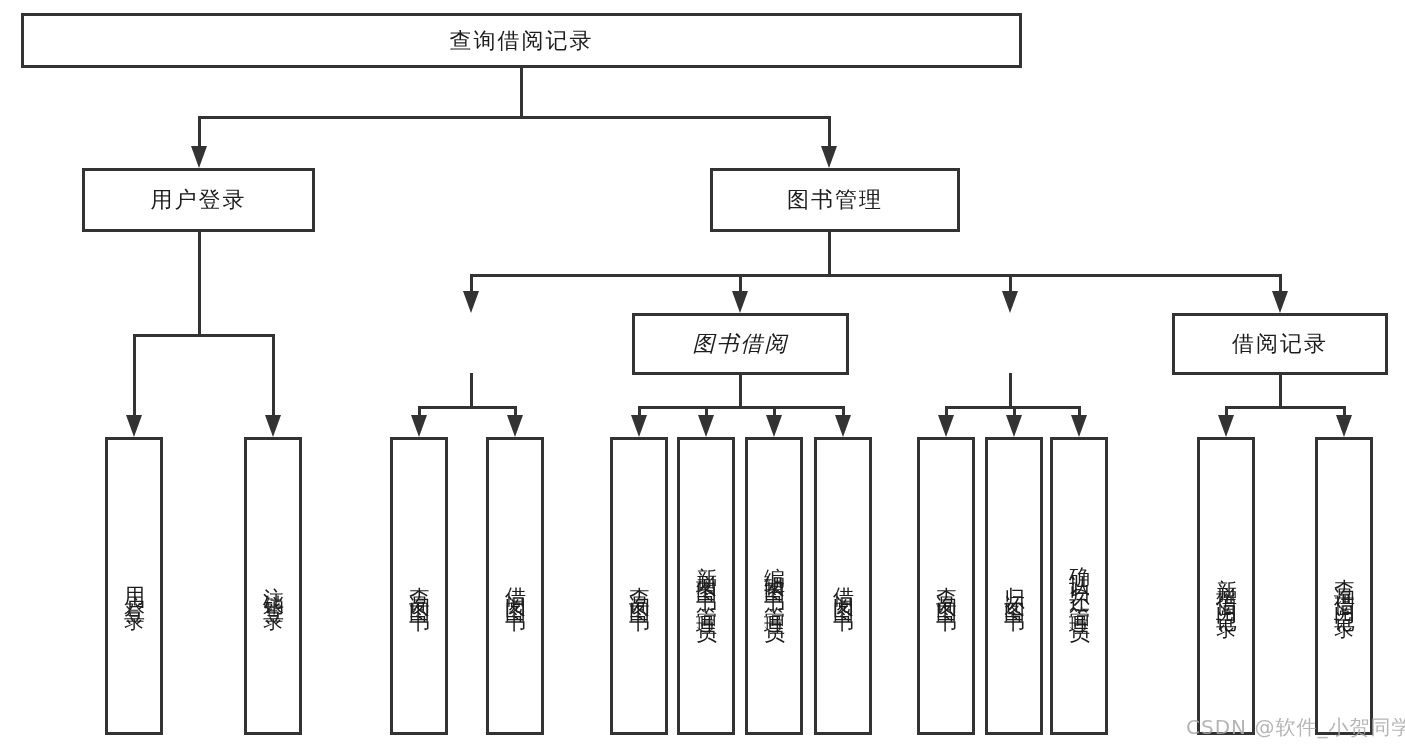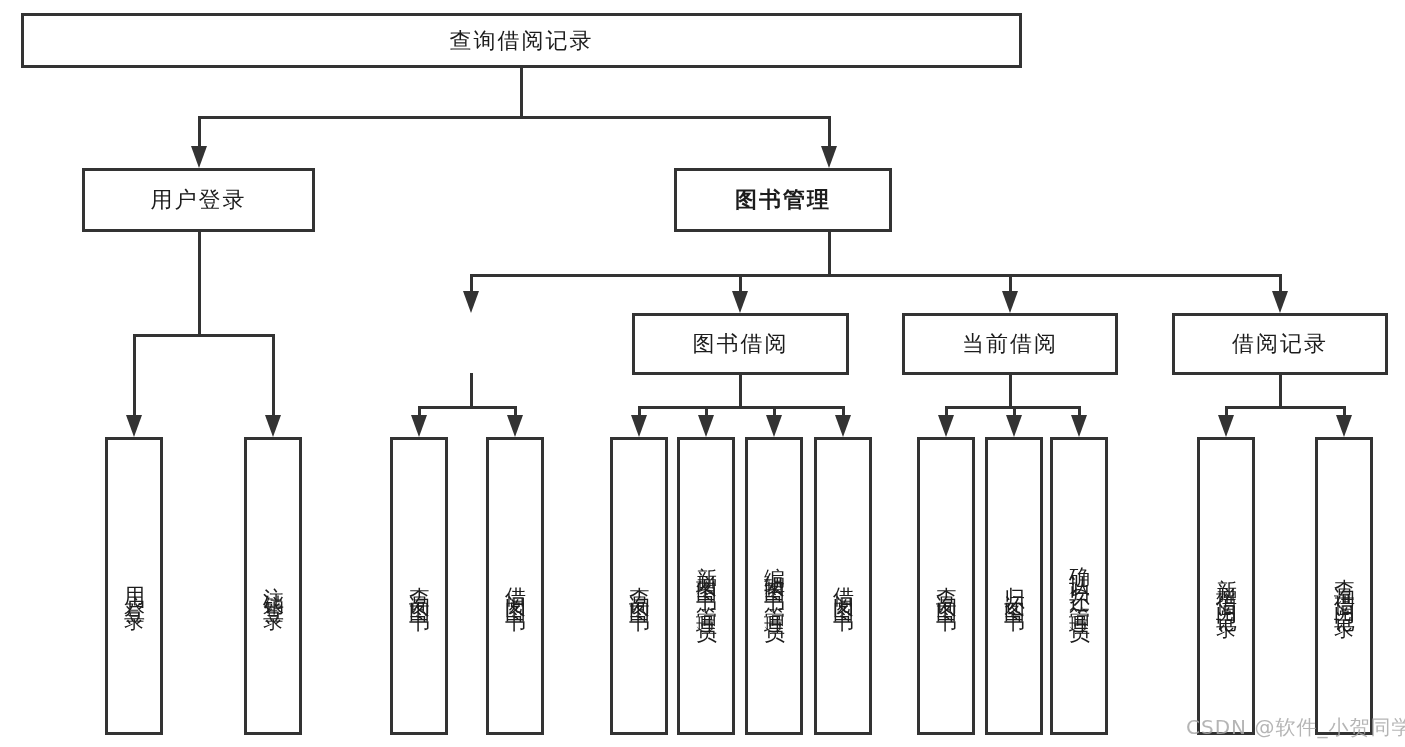--- a/index.html
+++ b/index.html
@@ -38,24 +38,23 @@
   }
 </style>
 </head>
 <body>
 
 <div class="canvas">
 
   <div class="box" style="left:21px; top:13px; width:1001px; height:55px;">查询借阅记录</div>
 
   <div class="box" style="left:82px; top:168px; width:233px; height:64px;">用户登录</div>
-  <div class="box" style="left:674px; top:168px; width:218px; height:64px;font-weight:bold;">图书管理</div>
+  <div class="box" style="left:710px; top:168px; width:250px; height:64px;">图书管理</div>
 
-  <div class="box" style="left:632px; top:313px; width:217px; height:62px;">图书借阅</div>
-  <div class="box" style="left:902px; top:313px; width:216px; height:62px;">当前借阅</div>
+  <div class="box" style="left:632px; top:313px; width:217px; height:62px;font-style:italic;">图书借阅</div>
   <div class="box" style="left:1172px; top:313px; width:216px; height:62px;">借阅记录</div>
 
   <div class="box vbox" style="left:105px; top:437px; width:58px; height:298px;">用户登录</div>
   <div class="box vbox" style="left:244px; top:437px; width:58px; height:298px;">注销登录</div>
 
   <div class="box vbox" style="left:390px; top:437px; width:58px; height:298px;">查询图书</div>
   <div class="box vbox" style="left:486px; top:437px; width:58px; height:298px;">借阅图书</div>
 
   <div class="box vbox" style="left:610px; top:437px; width:58px; height:298px;">查询图书</div>
   <div class="box vbox" style="left:677px; top:437px; width:58px; height:298px;">新增图书（管理员）</div>

